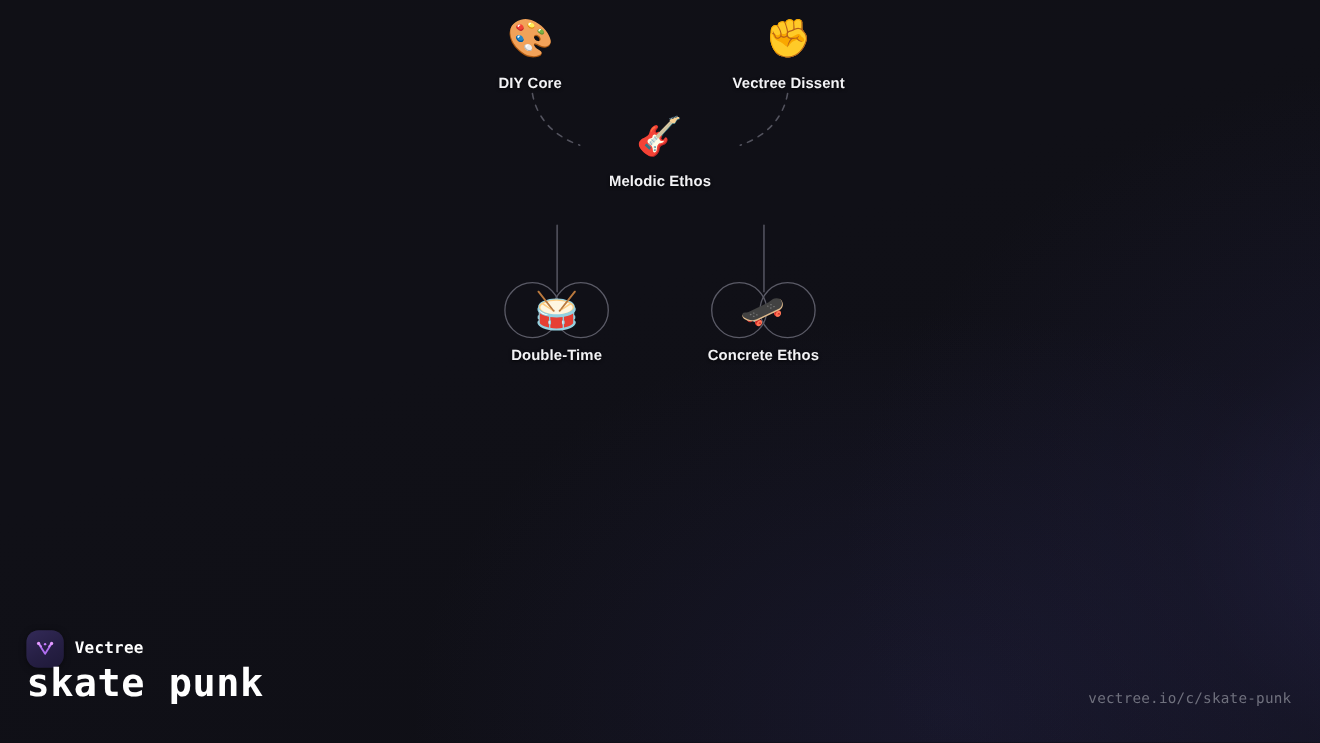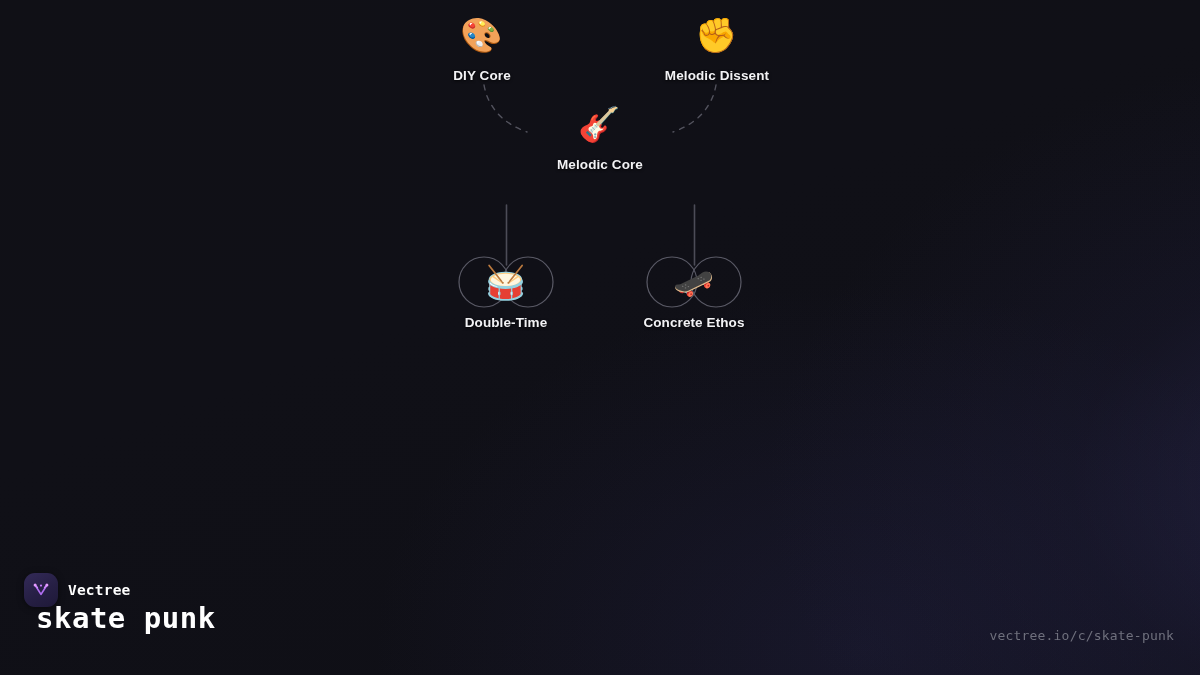--- a/index.html
+++ b/index.html
@@ -114,26 +114,25 @@
     font-weight: bold;
     color: #ffffff;
     letter-spacing: 0.2px;
   }
 
   #page-title {
     position: absolute;
     left: 24px;
     top: 48px;
     font-family: "DejaVu Sans Mono", monospace;
-    font-size: 29px;
+    font-size: 35px;
     font-weight: bold;
     color: #ffffff;
     letter-spacing: 0.5px;
     line-height: 1.1;
-    margin-left: 12px;
   }
 
   #footer-url {
     position: absolute;
     right: 26px;
     bottom: 32px;
     font-family: "DejaVu Sans Mono", monospace;
     font-size: 13px;
     color: #6f707d;
     letter-spacing: 0.2px;
@@ -155,28 +154,28 @@
     <div class="node-emoji-wrap">
       <span class="node-emoji">🎨</span>
     </div>
     <div class="node-label">DIY Core</div>
   </div>
 
   <div class="node" style="left:717px; top:45px;">
     <div class="node-emoji-wrap">
       <span class="node-emoji">✊</span>
     </div>
-    <div class="node-label">Melodic Dissent</div>
+    <div class="node-label">Vectree Dissent</div>
   </div>
 
   <div class="node" style="left:600px; top:134px;">
     <div class="node-emoji-wrap">
       <span class="node-emoji">🎸</span>
     </div>
-    <div class="node-label">Melodic Core</div>
+    <div class="node-label">Melodic Ethos</div>
   </div>
 
   <div class="node" style="left:506px; top:292px;">
     <div class="node-emoji-wrap">
       <svg class="venn" viewBox="0 0 96 56" xmlns="http://www.w3.org/2000/svg">
         <circle cx="26" cy="28" r="25" fill="none" stroke="#5a5a66" stroke-width="1.2"></circle>
         <circle cx="70" cy="28" r="25" fill="none" stroke="#5a5a66" stroke-width="1.2"></circle>
       </svg>
       <span class="node-emoji small">🥁</span>
     </div>

